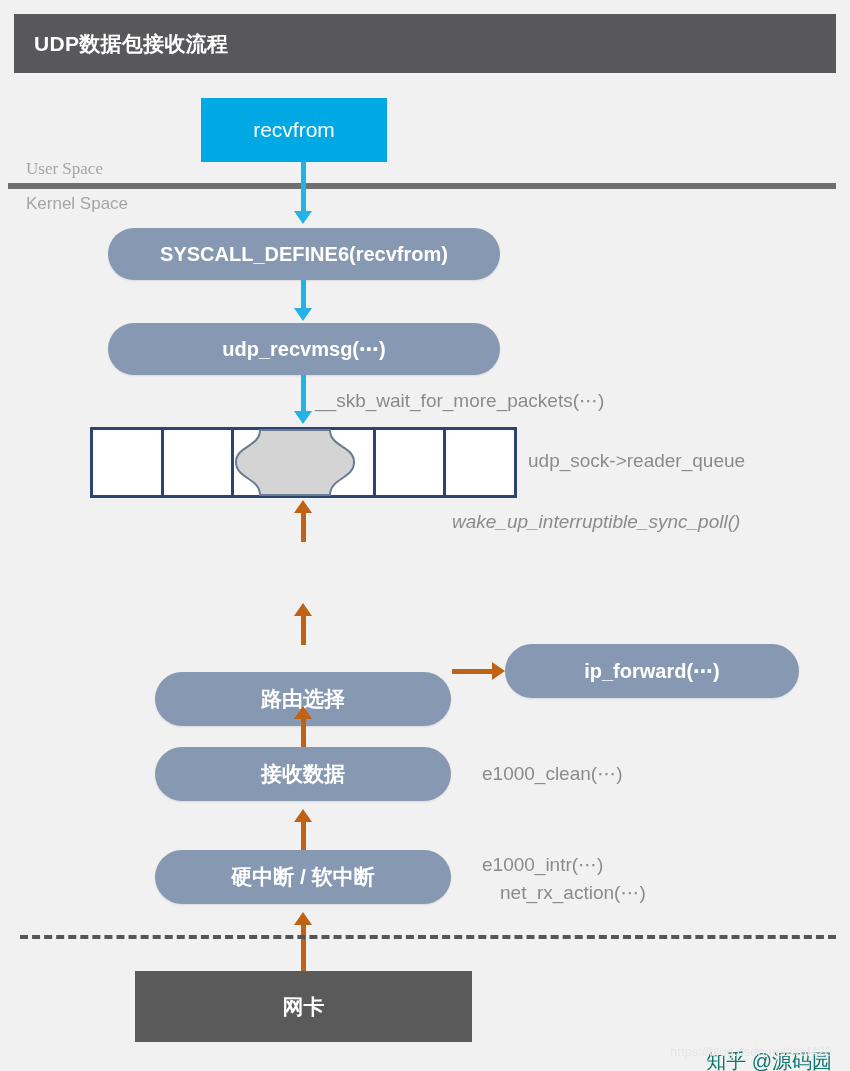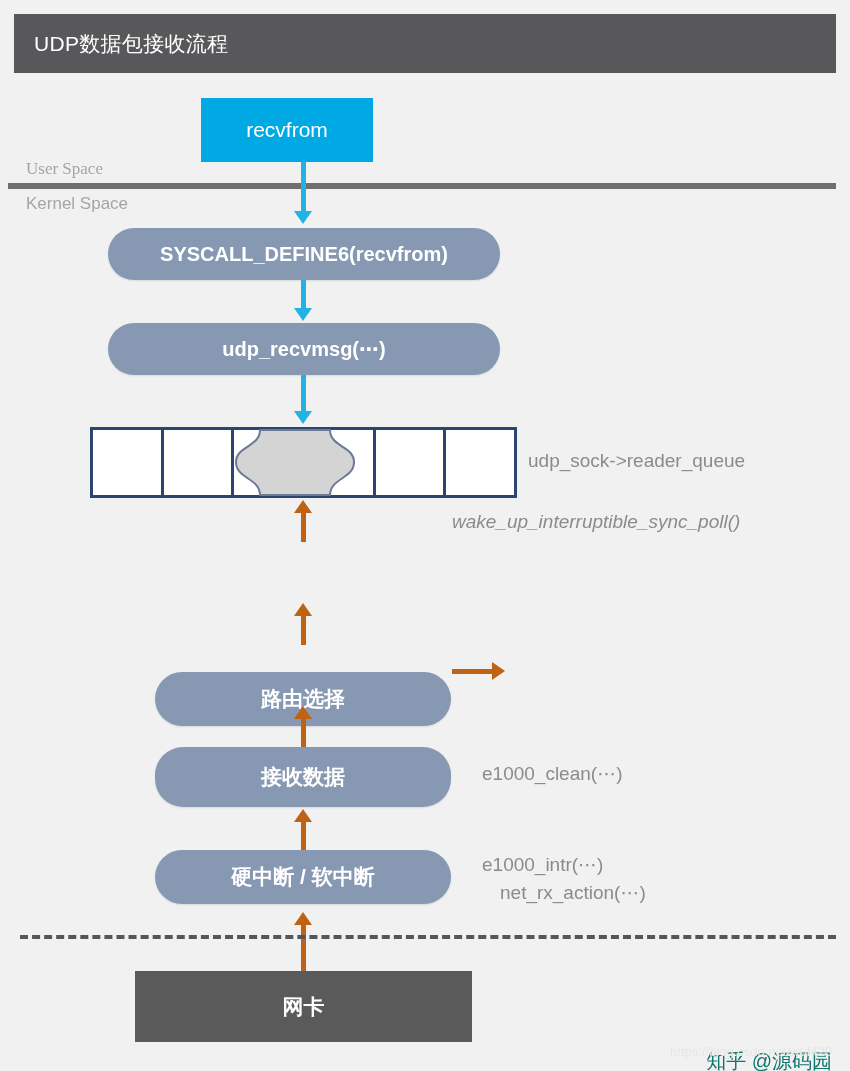--- a/index.html
+++ b/index.html
@@ -28,21 +28,21 @@
     background: #58585a;
   }
   .titlebar-text {
     position: absolute;
     left: 20px;
     top: 0;
     height: 59px;
     line-height: 59px;
     color: #ffffff;
     font-size: 21px;
-    font-weight: normal;
+    font-weight: bold;
     letter-spacing: 0.3px;
     white-space: nowrap;
   }
 
   
   .space-label {
     position: absolute;
     color: #a5a5a5;
     font-size: 17px;
     white-space: nowrap;
@@ -93,27 +93,27 @@
   .node-pill {
     background: #8799b2;
     border-radius: 28px;
     font-size: 20px;
     font-weight: bold;
     box-shadow: 0 1px 2px rgba(0,0,0,0.10);
   }
   .node-pill.cjk { font-size: 21px; }
 
   
-  #node-recvfrom       { left: 201px; top: 98px;  width: 172px; height: 64px; }
+  #node-recvfrom       { left: 201px; top: 98px;  width: 186px; height: 64px; }
   #node-syscall        { left: 108px; top: 228px; width: 392px; height: 52px; text-align: right; }
   #node-udp-recvmsg    { left: 108px; top: 323px; width: 392px; height: 52px; }
   #node-ip-local       { left: 155px; top: 541px; width: 296px; height: 54px; }
   #node-route          { left: 155px; top: 672px; width: 296px; height: 54px; }
   #node-ip-forward     { left: 505px; top: 644px; width: 294px; height: 54px; }
-  #node-recv-data      { left: 155px; top: 747px; width: 296px; height: 60px; }
+  #node-recv-data      { left: 155px; top: 747px; width: 296px; height: 54px; }
   #node-interrupt      { left: 155px; top: 850px; width: 296px; height: 54px; }
   #node-nic            { left: 135px; top: 971px; width: 337px; height: 71px; }
 
   
   .queue {
     position: absolute;
     left: 90px;
     top: 427px;
     width: 427px;
     height: 71px;
@@ -221,20 +221,21 @@
   <div class="node node-pill" id="node-syscall">SYSCALL_DEFINE6(recvfrom)</div>
 
   <div class="arrow-line arrow-v arrow-blue" style="left:301px; top:280px; height:31px;"></div>
   <div class="arrow-head head-down-blue" style="left:294px; top:308px;"></div>
 
   <div class="node node-pill" id="node-udp-recvmsg">udp_recvmsg(⋯)</div>
 
   <div class="arrow-line arrow-v arrow-blue" style="left:301px; top:375px; height:38px;"></div>
   <div class="arrow-head head-down-blue" style="left:294px; top:411px;"></div>
 
+  <div class="annot" id="annot-skb-wait">__skb_wait_for_more_packets(⋯)</div>
 
   <div class="queue">
     <div class="queue-cell"></div>
     <div class="queue-cell"></div>
     <div class="queue-cell"></div>
     <div class="queue-cell"></div>
     <div class="queue-cell"></div>
     <div class="queue-cell"></div>
   </div>
 
@@ -257,20 +258,21 @@
 
 
   <div class="arrow-line arrow-v arrow-orange" style="left:301px; top:615px; height:30px;"></div>
   <div class="arrow-head head-up-orange" style="left:294px; top:603px;"></div>
 
   <div class="node node-pill cjk" id="node-route">路由选择</div>
 
   <div class="arrow-line arrow-h arrow-orange" style="left:452px; top:669px; width:42px;"></div>
   <div class="arrow-head head-right-orange" style="left:492px; top:662px;"></div>
 
+  <div class="node node-pill" id="node-ip-forward">ip_forward(⋯)</div>
 
   <div class="arrow-line arrow-v arrow-orange" style="left:301px; top:718px; height:30px;"></div>
   <div class="arrow-head head-up-orange" style="left:294px; top:706px;"></div>
 
   <div class="node node-pill cjk" id="node-recv-data">接收数据</div>
   <div class="annot" id="annot-e1000clean">e1000_clean(⋯)</div>
 
   <div class="arrow-line arrow-v arrow-orange" style="left:301px; top:821px; height:30px;"></div>
   <div class="arrow-head head-up-orange" style="left:294px; top:809px;"></div>
 

